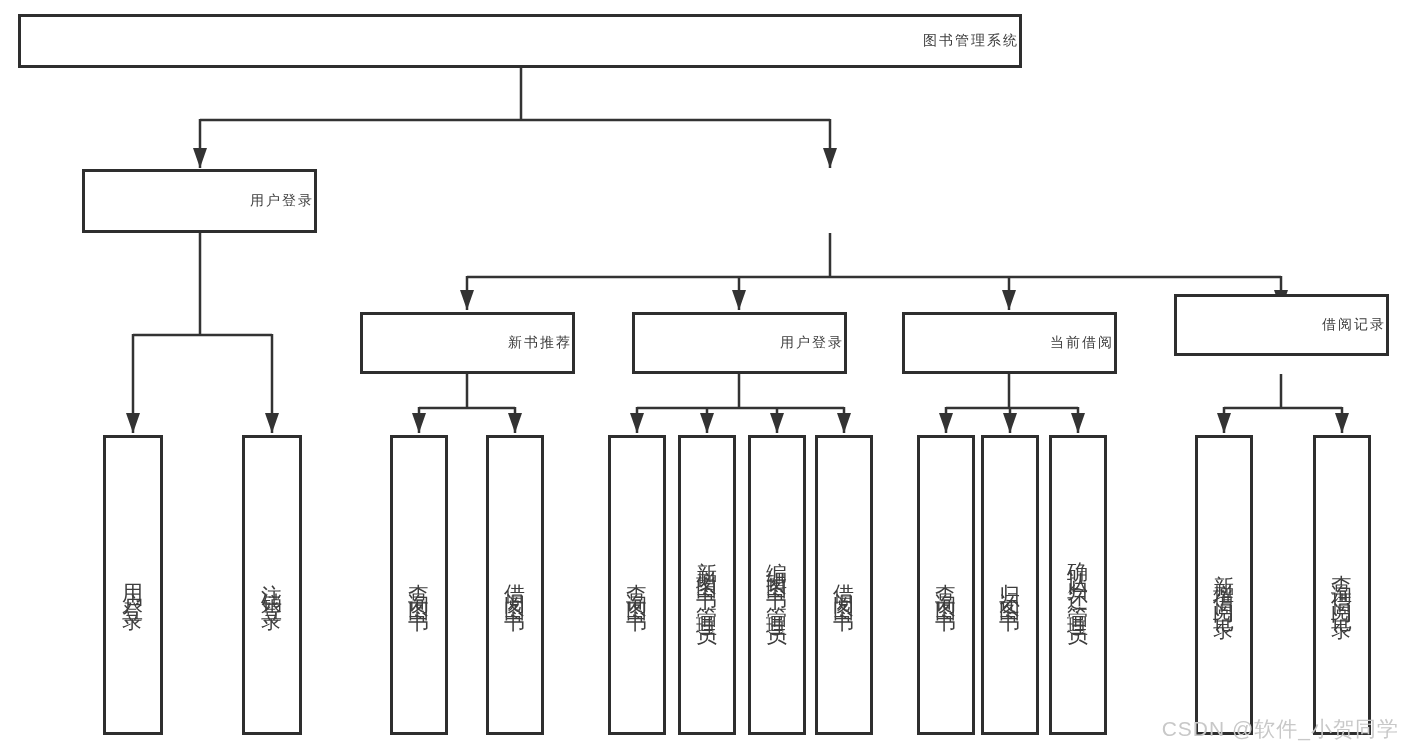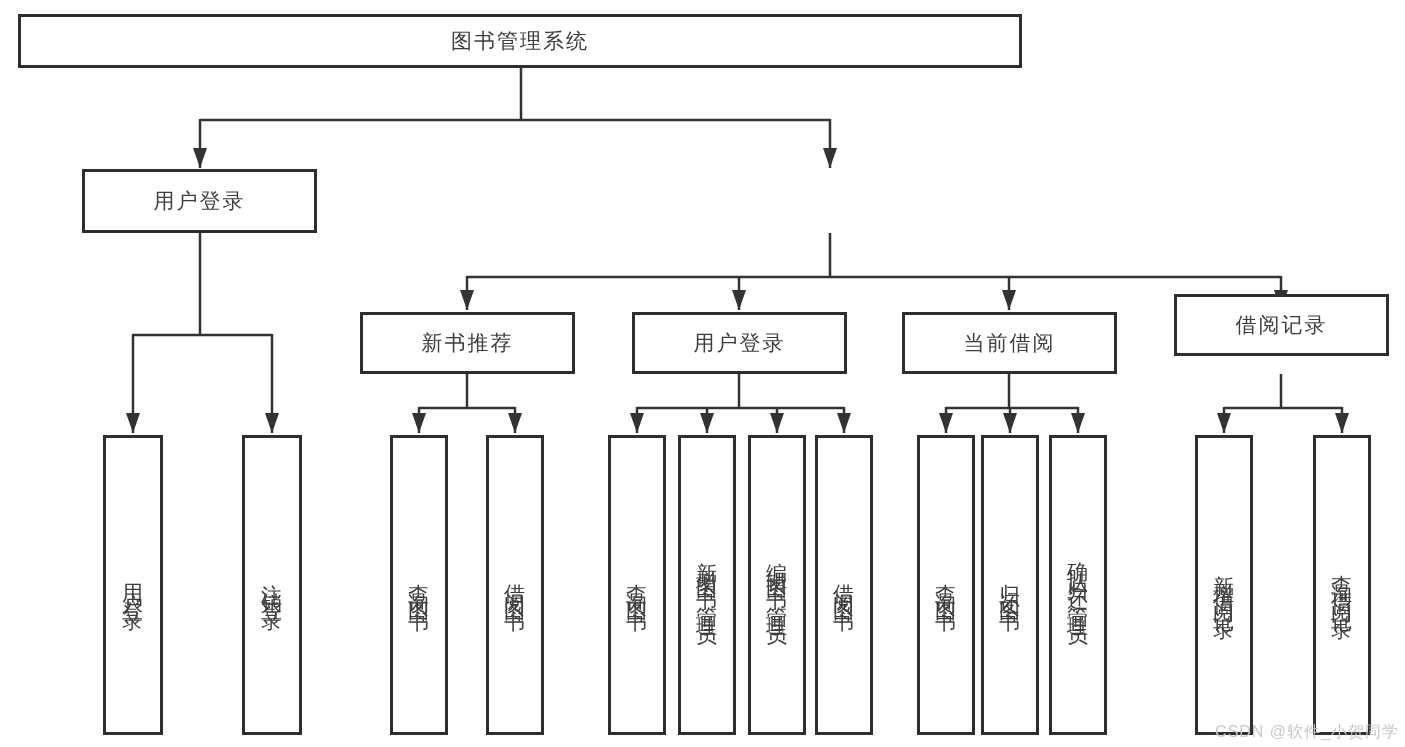--- a/index.html
+++ b/index.html
@@ -19,33 +19,33 @@
   .node {
     position: absolute;
     box-sizing: border-box;
     border: 3px solid #2e2e2e;
     background: #ffffff;
     display: flex;
     align-items: center;
     justify-content: center;
     color: #3d3d3d;
   }
-  .node.h { font-size: 21px; letter-spacing: 2px; white-space: nowrap; }
+  .node.h { font-size: 14px; letter-spacing: 2px; white-space: nowrap; justify-content: flex-end; }
   .node.v { font-size: 21px; }
   .node.v .vlabel {
     writing-mode: vertical-rl;
     text-orientation: mixed;
     letter-spacing: 9px;
     line-height: 1.1;
   }
   .watermark {
     position: absolute;
     right: 6px;
     bottom: 4px;
-    font-size: 16px;
+    font-size: 21px;
     color: #c8c8c8;
     letter-spacing: 1px;
     z-index: 5;
     white-space: nowrap;
     margin-top: 11px;
   }
 </style>
 </head>
 <body>
 

